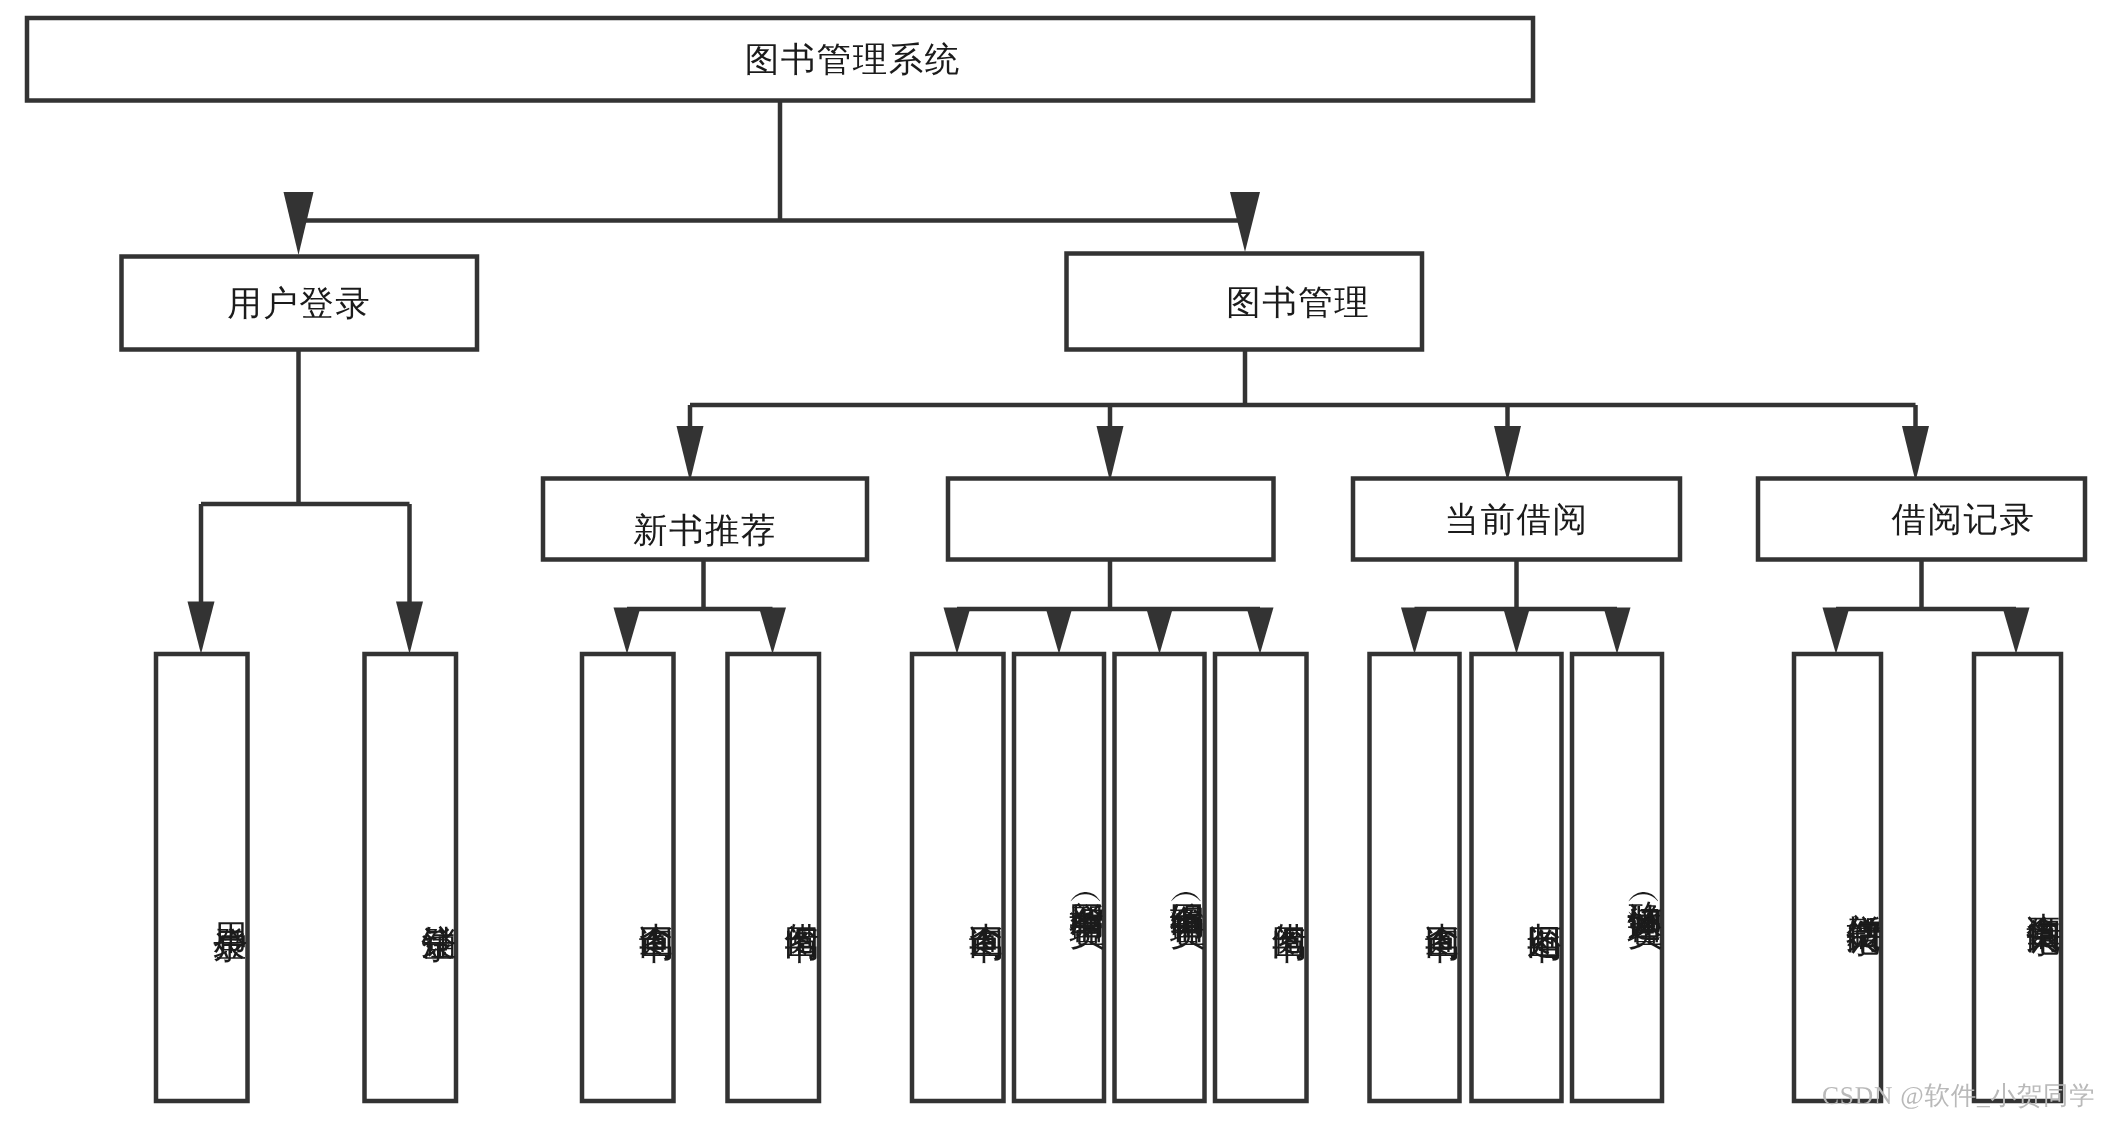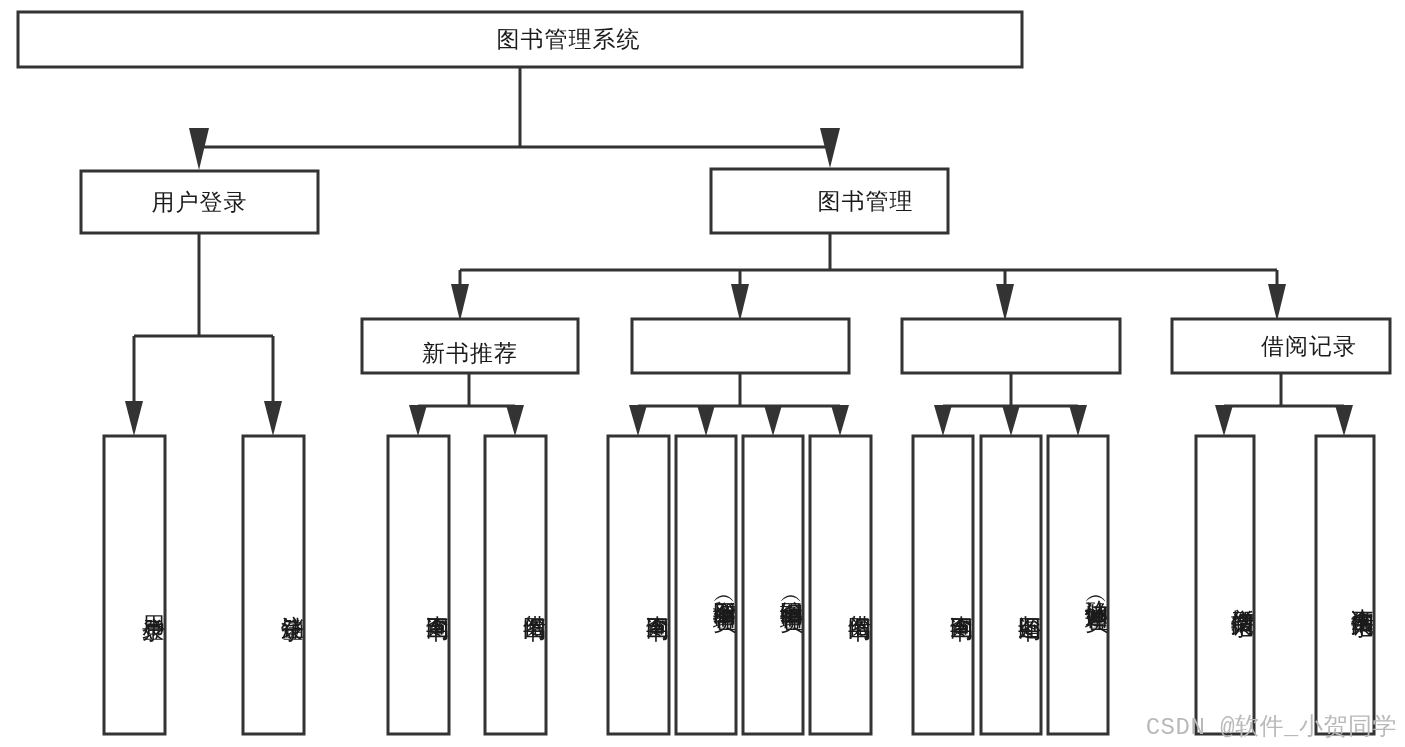--- a/index.html
+++ b/index.html
@@ -67,22 +67,22 @@
     font-size: 23px;
     letter-spacing: 1px;
     white-space: nowrap;
     pointer-events: none;
   }
   #watermark {
     position: absolute;
     right: 8px;
     bottom: 5px;
     color: #b9b9b9;
-    font-family: Liberation Mono, monospace;
-    font-size: 24px;
+    font-family: Liberation Serif, serif;
+    font-size: 17px;
     letter-spacing: 0.5px;
     white-space: nowrap;
     pointer-events: none;
   }
 </style>
 </head>
 <body>
 
 <div id="diagram-root">
 
@@ -200,20 +200,23 @@
 
   <div class="hlabel-wrap" style="left:711px; top:169px; width:237px; height:64px;margin-left:36px;">
     <span>图书管理</span>
   </div>
 
   <div class="hlabel-wrap" style="left:362px; top:319px; width:216px; height:68px;justify-content:center;">
     <span>新书推荐</span>
   </div>
 
 
+  <div class="hlabel-wrap" style="left:902px; top:319px; width:218px; height:54px;">
+    <span>当前借阅</span>
+  </div>
 
   <div class="hlabel-wrap" style="left:1172px; top:319px; width:218px; height:54px;padding-left:28px;">
     <span>借阅记录</span>
   </div>
 
   <div class="vlabel-wrap" style="left:104px; top:466px; width:61px; height:268px;">
     <span>用户登录</span>
   </div>
 
   <div class="vlabel-wrap" style="left:243px; top:466px; width:61px; height:268px;">

